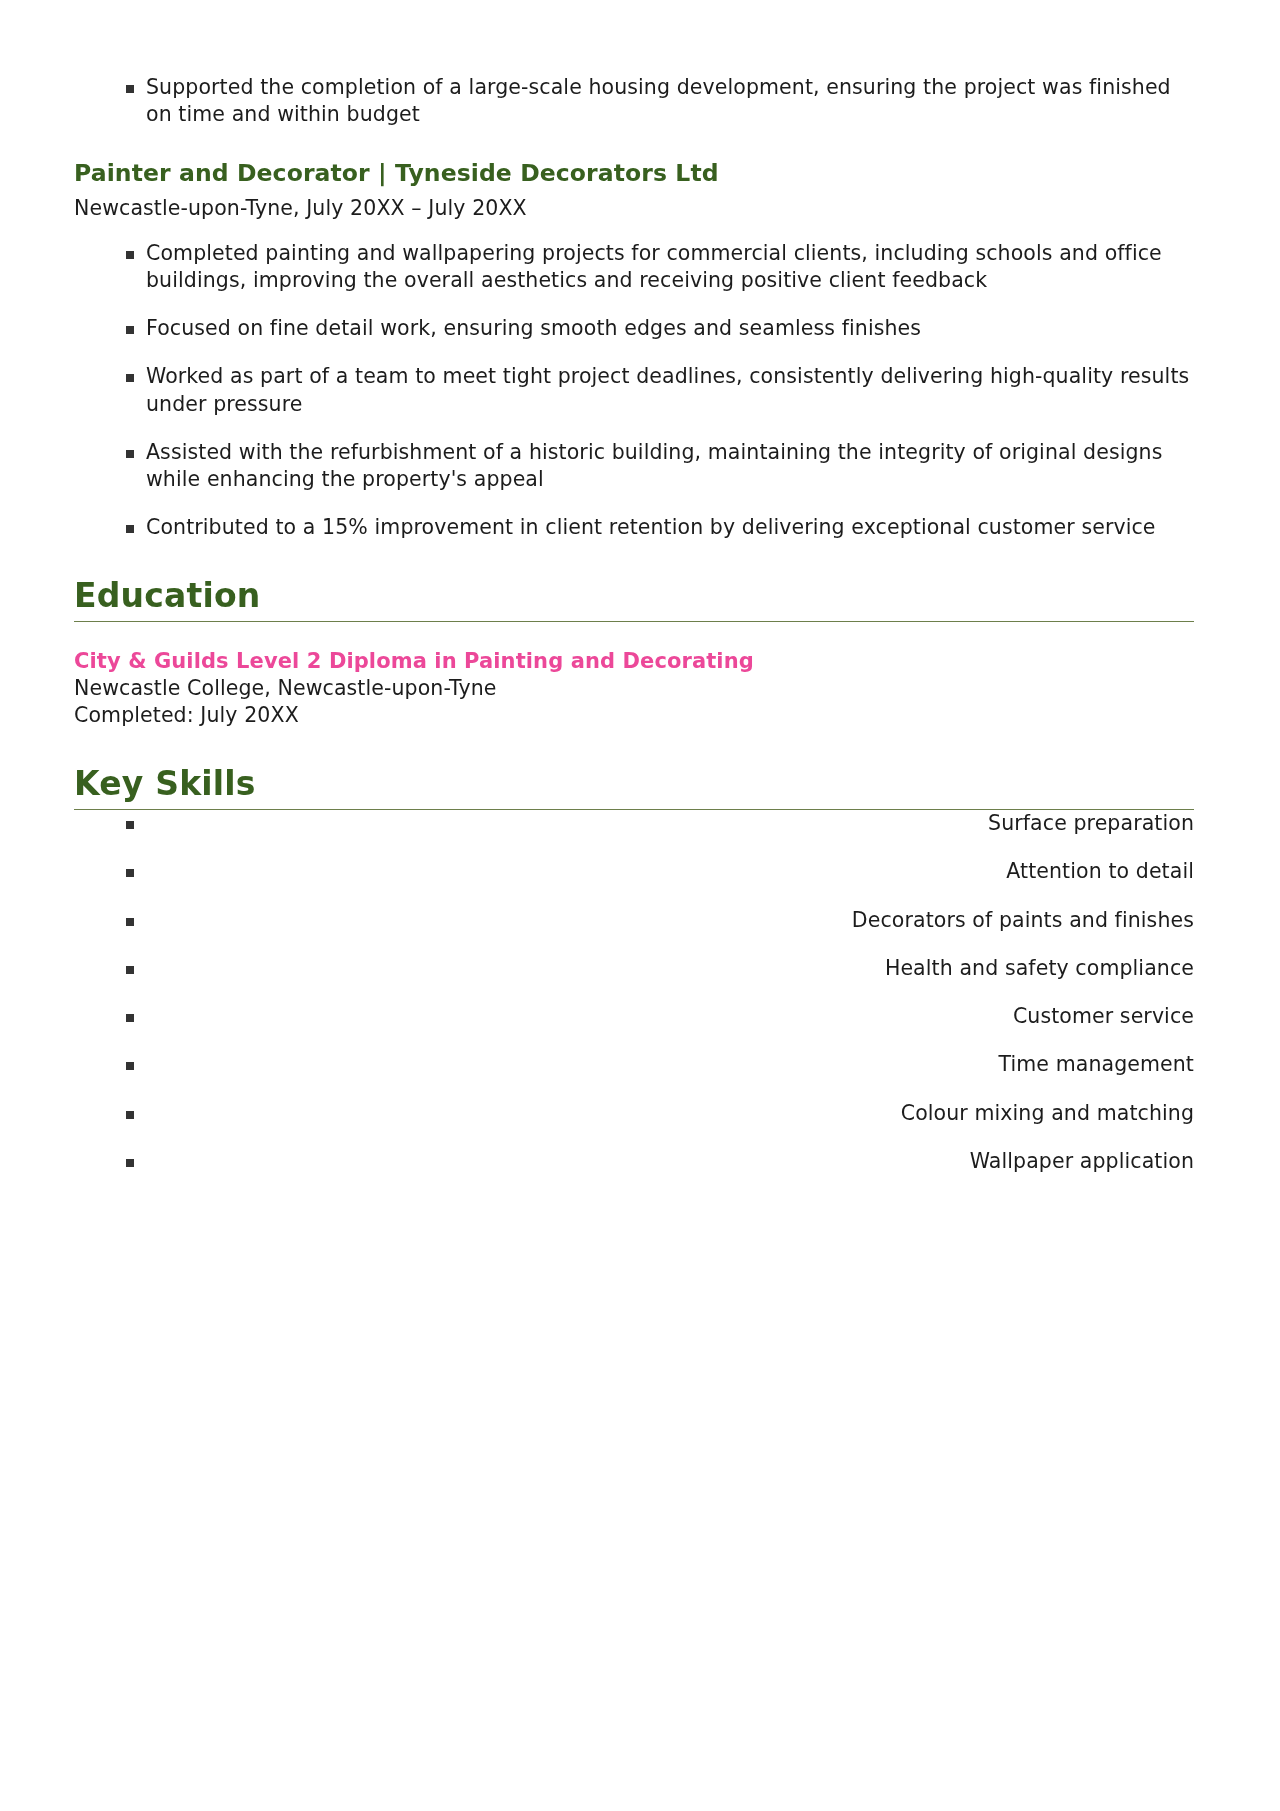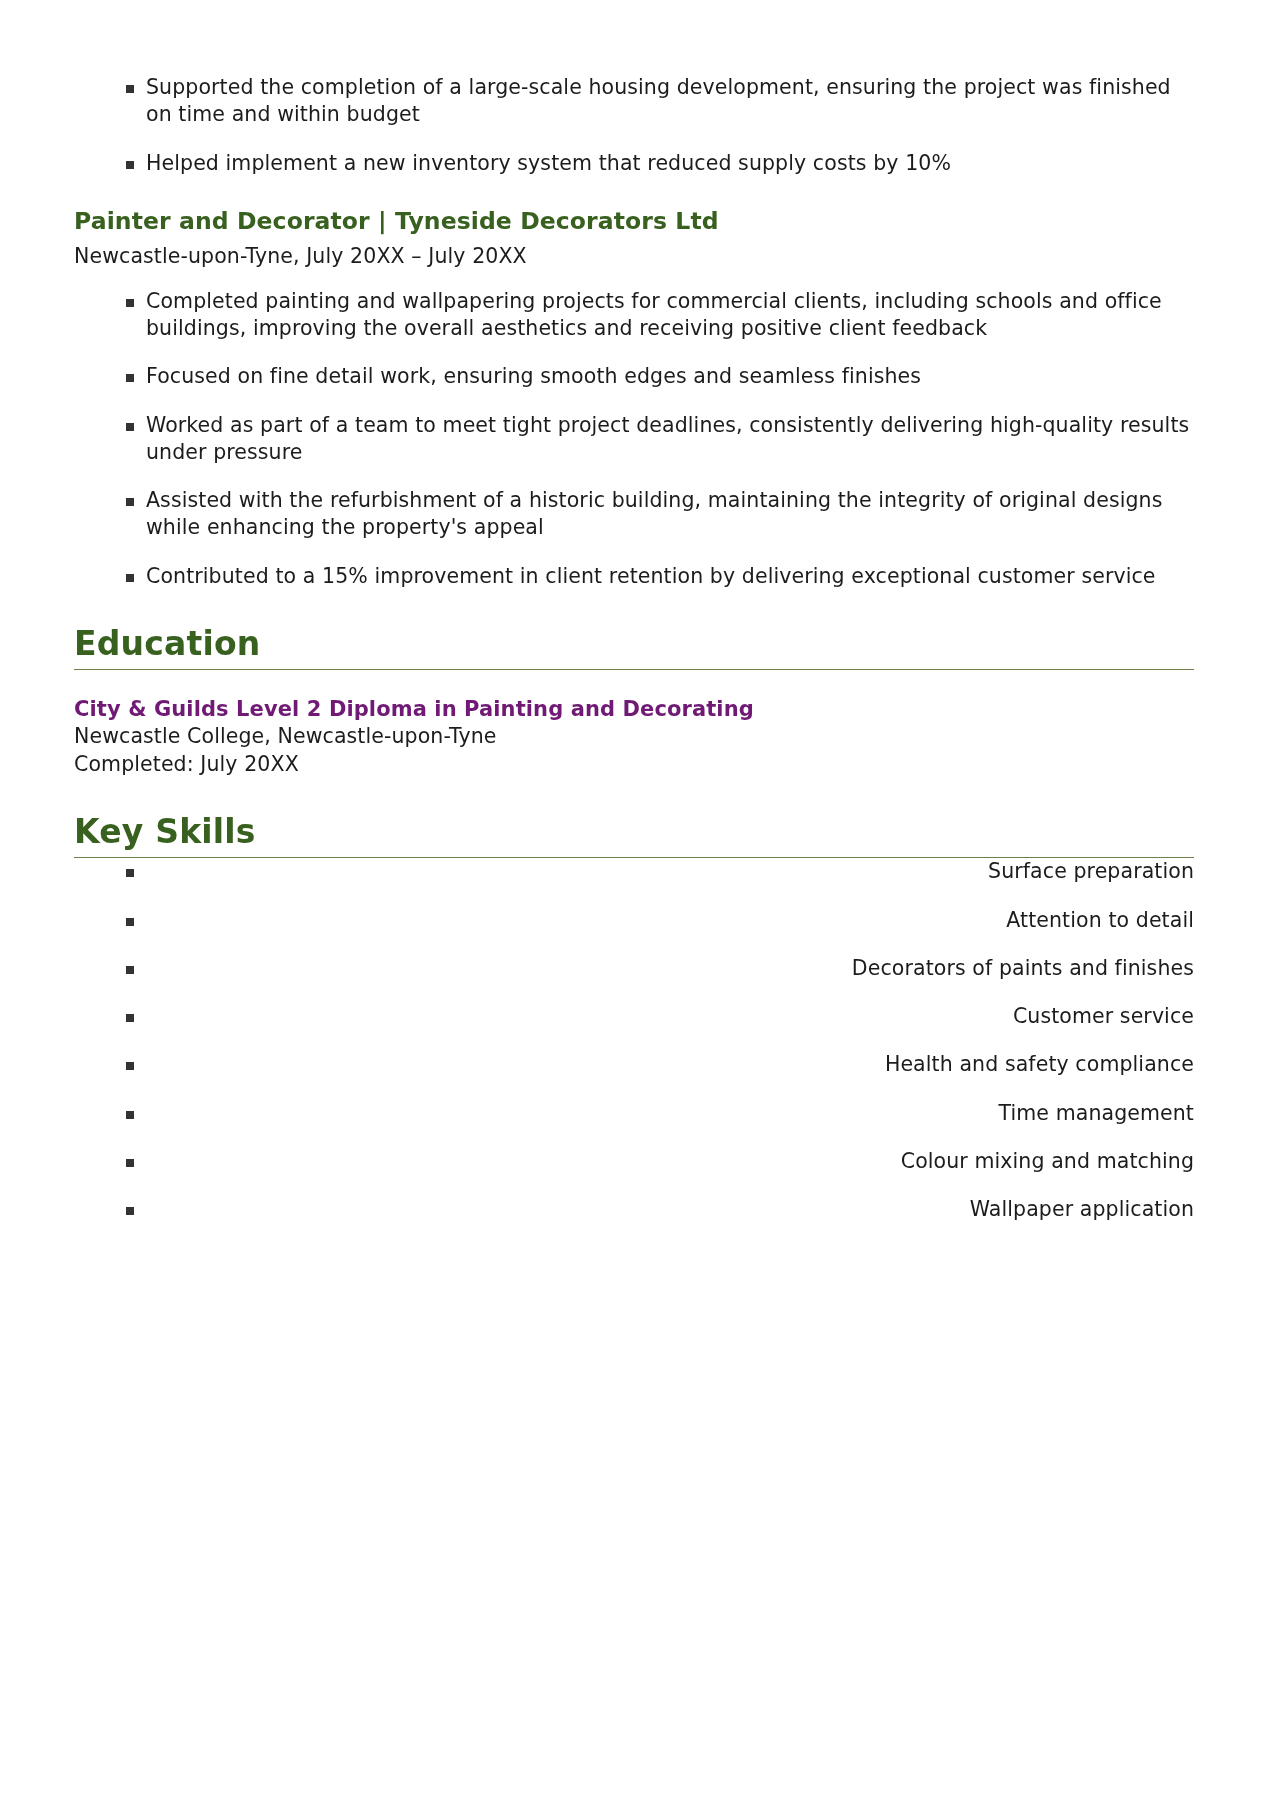--- a/index.html
+++ b/index.html
@@ -84,21 +84,21 @@
 
   .edu-block {
     margin-top: 26px;
   }
   .edu-block.second {
     margin-top: 34px;
   }
   .edu-title {
     font-size: 21px;
     font-weight: bold;
-    color: #701a75;
+    color: #ec4899;
     letter-spacing: 0.1px;
     line-height: 1.3;
   }
   .edu-line {
     font-size: 20.5px;
     color: #1c1c1c;
     line-height: 1.35;
     letter-spacing: 0.1px;
   }
 
@@ -111,21 +111,20 @@
   }
 </style>
 </head>
 <body>
 
 <div class="page">
   <div class="doc">
 
     <ul class="bullets top-list">
       <li>Supported the completion of a large-scale housing development, ensuring the project was finished on time and within budget</li>
-      <li>Helped implement a new inventory system that reduced supply costs by 10%</li>
     </ul>
 
     <div>
       <div class="job-title">Painter and Decorator | Tyneside Decorators Ltd</div>
       <div class="job-meta">Newcastle-upon-Tyne, July 20XX – July 20XX</div>
       <ul class="bullets">
         <li>Completed painting and wallpapering projects for commercial clients, including schools and office buildings, improving the overall aesthetics and receiving positive client feedback</li>
         <li>Focused on fine detail work, ensuring smooth edges and seamless finishes</li>
         <li>Worked as part of a team to meet tight project deadlines, consistently delivering high-quality results under pressure</li>
         <li>Assisted with the refurbishment of a historic building, maintaining the integrity of original designs while enhancing the property's appeal</li>
@@ -141,21 +140,21 @@
       <div class="edu-line">Completed: July 20XX</div>
     </div>
 
 
     <h2 class="section">Key Skills</h2>
 
     <ul class="bullets skills">
       <li>Surface preparation</li>
       <li>Attention to detail</li>
       <li>Decorators of paints and finishes</li>
+      <li>Health and safety compliance</li>
       <li>Customer service</li>
-      <li>Health and safety compliance</li>
       <li>Time management</li>
       <li>Colour mixing and matching</li>
       <li>Wallpaper application</li>
     </ul>
 
   </div>
 </div>
 
 </body></html>

